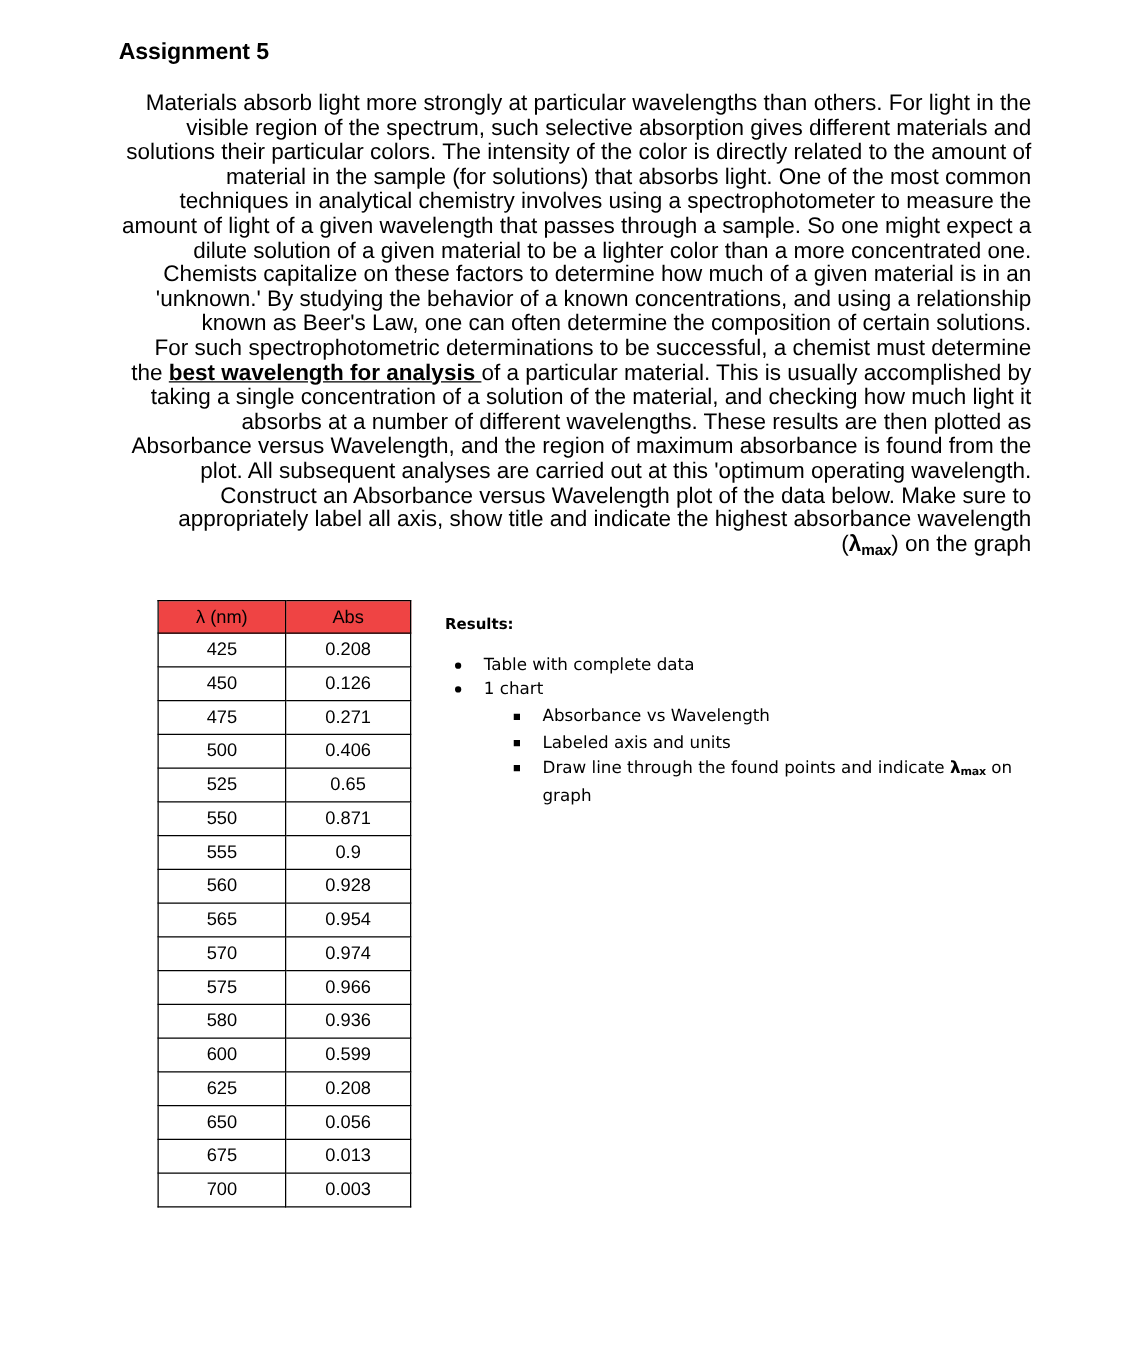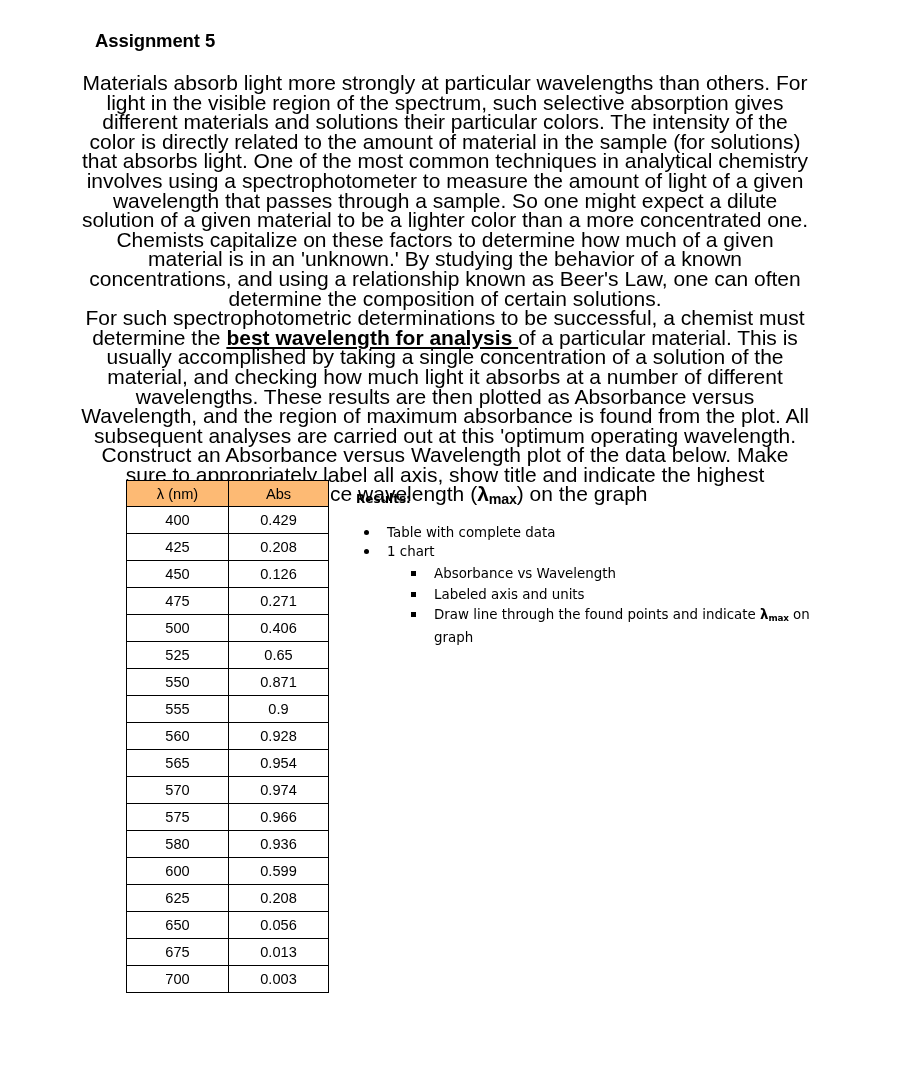--- a/index.html
+++ b/index.html
@@ -31,26 +31,26 @@
     top: 31px;
     font-size: 18.5px;
     font-weight: bold;
     letter-spacing: -0.1px;
     line-height: 1.1;
   }
 
   
   .prose {
     position: absolute;
-    left: 80px;
+    left: 95px;
     top: 73px;
     width: 730px;
-    font-size: 21px;
+    font-size: 18px;
     line-height: 19.6px;
-    text-align: center;
+    text-align: right;
   }
   .prose p {
     margin: 0;
     padding: 0;
   }
   .bold-underline {
     font-weight: bold;
     text-decoration: underline;
   }
   .lam {
@@ -76,21 +76,21 @@
   table.data-table th,
   table.data-table td {
     border: 1.4px solid #000000;
     text-align: center;
     vertical-align: middle;
     height: 26px;
     padding: 0;
     font-weight: normal;
   }
   table.data-table th {
-    background: #fdba74;
+    background: #ef4444;
     height: 25px;
   }
   table.data-table .col-wl { width: 101px; }
   table.data-table .col-abs { width: 99px; margin-top: 28px; }
 
   
   .results {
     position: absolute;
     left: 356px;
     top: 492px;
@@ -164,24 +164,20 @@
 
   <div class="data-table-wrap">
     <table class="data-table">
       <thead>
         <tr>
           <th class="col-wl">λ (nm)</th>
           <th class="col-abs">Abs</th>
         </tr>
       </thead>
       <tbody id="table-body">
-          <tr>
-            <td class="col-wl">400</td>
-            <td class="col-abs">0.429</td>
-          </tr>
           <tr>
             <td class="col-wl">425</td>
             <td class="col-abs">0.208</td>
           </tr>
           <tr>
             <td class="col-wl">450</td>
             <td class="col-abs">0.126</td>
           </tr>
           <tr>
             <td class="col-wl">475</td>

